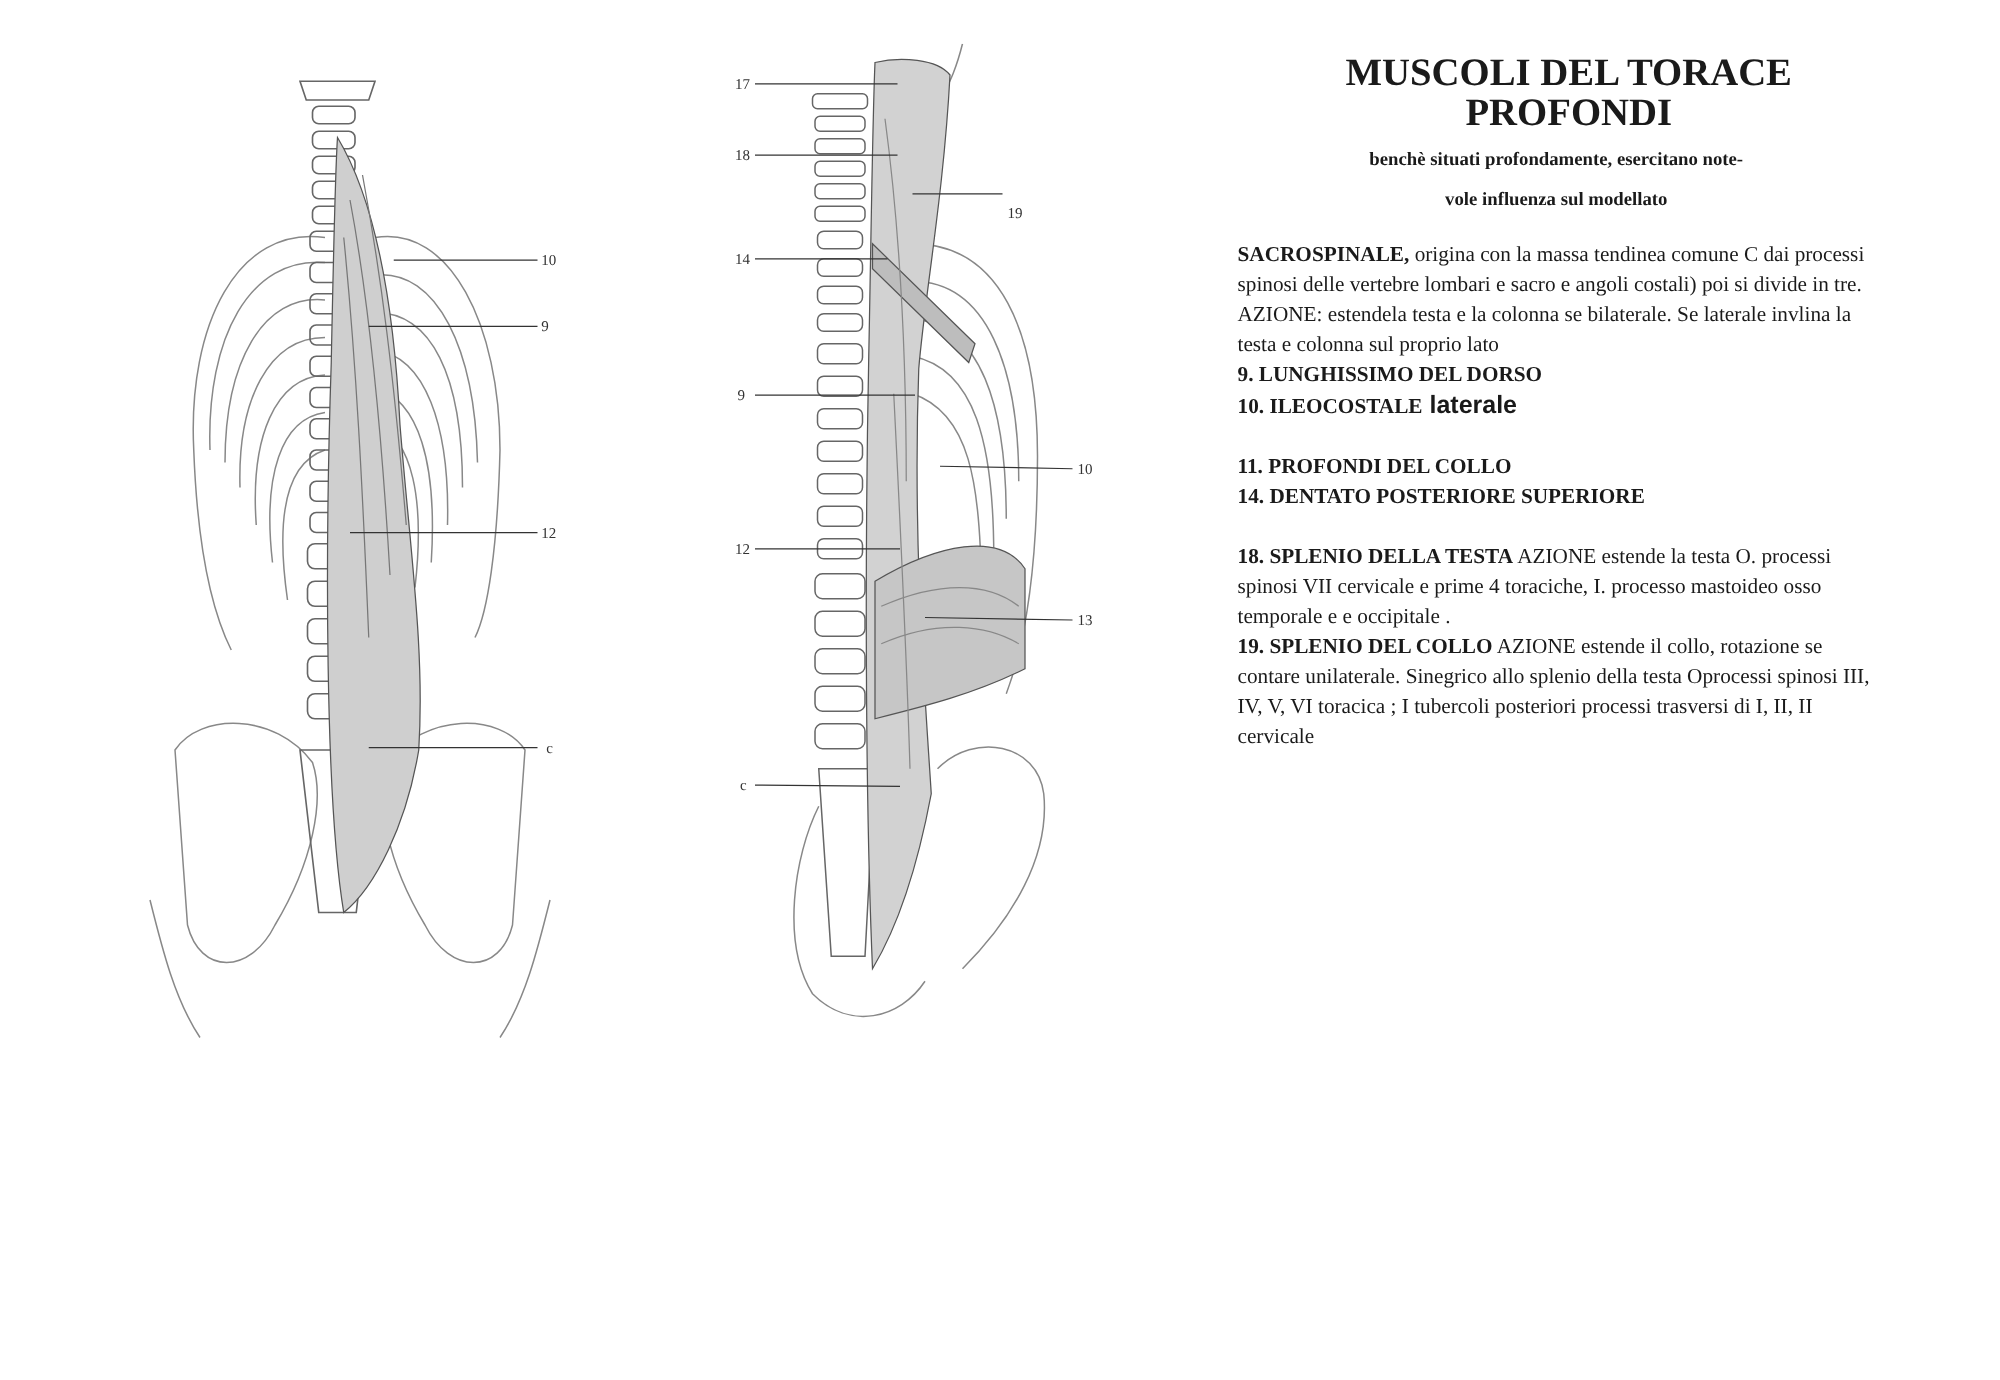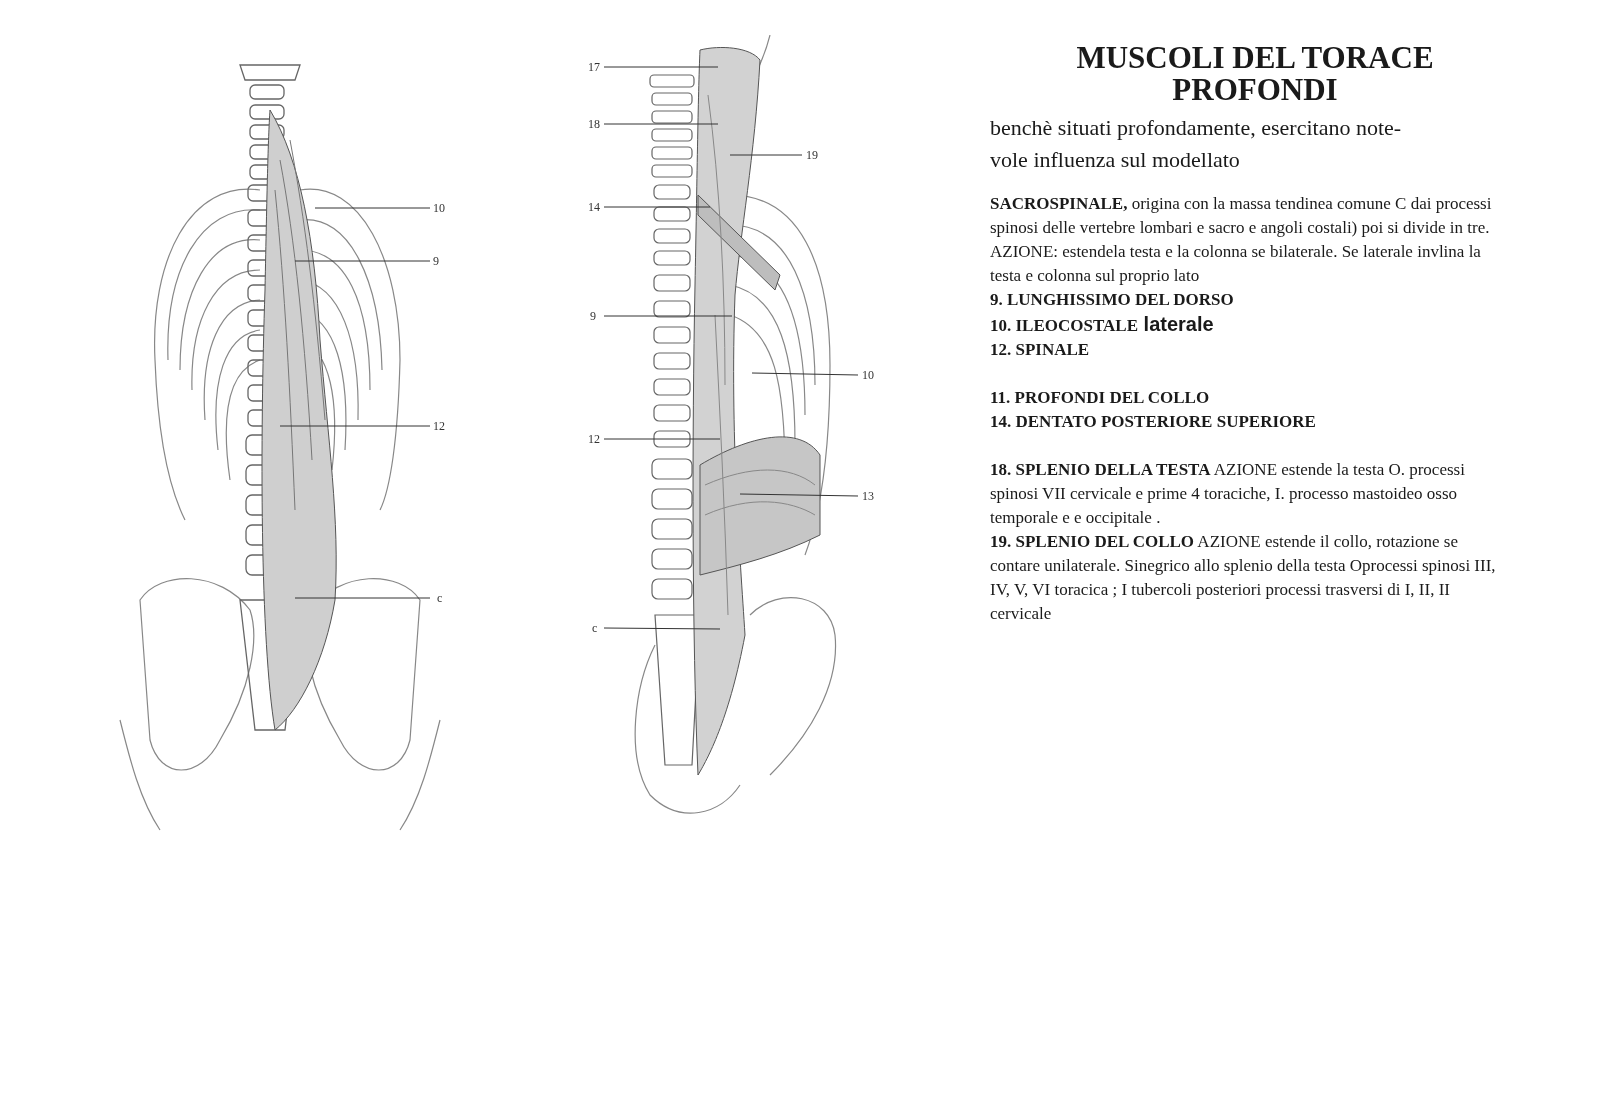--- a/index.html
+++ b/index.html
@@ -4,21 +4,21 @@
 <style>
   html, body { margin:0; padding:0; background:#ffffff; }
   body { width:1600px; height:1104px; position:relative; overflow:hidden; font-family:"Liberation Serif","DejaVu Serif",serif; color:#1a1a1a; }
   .figure { position:absolute; }
   .fig-left { left:100px; top:40px; width:380px; height:820px; }
   .fig-right { left:580px; top:35px; width:320px; height:790px; }
   svg { display:block; }
   .label { position:absolute; font-family:"Liberation Serif",serif; font-size:12px; color:#333; }
   .text-panel { position:absolute; left:990px; top:42px; width:510px; }
   .title { text-align:center; font-weight:bold; font-size:31px; line-height:32px; margin:0 0 6px 0; padding-left:20px; }
-  .subtitle { text-align:left; font-weight:normal; font-size:22px; line-height:32px; margin:0 0 16px 0; }
+  .subtitle { text-align:center; font-weight:bold; font-size:15px; line-height:32px; margin:0 0 16px 0; }
   .body-text { font-size:17px; line-height:24px; }
   .body-text p { margin:0; }
   .b { font-weight:bold; }
   .gap { height:24px; }
 </style>
 </head>
 <body>
 
 <div class="figure fig-left">
   <svg width="380" height="820" viewBox="0 0 380 820">
@@ -148,21 +148,21 @@
       <line x1="24" y1="172" x2="130" y2="172"></line>
       <line x1="24" y1="281" x2="152" y2="281"></line>
       <line x1="172" y1="338" x2="278" y2="340"></line>
       <line x1="24" y1="404" x2="140" y2="404"></line>
       <line x1="160" y1="459" x2="278" y2="461"></line>
       <line x1="24" y1="593" x2="140" y2="594"></line>
     </g>
   </svg>
   <span class="label" style="left:8px;top:25px;">17</span>
   <span class="label" style="left:8px;top:82px;">18</span>
-  <span class="label" style="left:226px;top:113px;">19</span>
+  <span class="label" style="left:226px;top:128px;">19</span>
   <span class="label" style="left:8px;top:165px;">14</span>
   <span class="label" style="left:10px;top:274px;">9</span>
   <span class="label" style="left:282px;top:333px;">10</span>
   <span class="label" style="left:8px;top:397px;">12</span>
   <span class="label" style="left:282px;top:454px;">13</span>
   <span class="label" style="left:12px;top:586px;">c</span>
 </div>
 
 <div class="text-panel">
   <div class="title">
@@ -170,21 +170,20 @@
     <div>PROFONDI</div>
   </div>
   <div class="subtitle">
     <div>benchè situati profondamente, esercitano note-</div>
     <div>vole influenza sul modellato</div>
   </div>
   <div class="body-text">
     <p><span class="b">SACROSPINALE,</span><span> origina con la massa tendinea comune C dai processi spinosi delle vertebre lombari e sacro e angoli costali) poi si divide in tre. AZIONE: estendela testa e la colonna se bilaterale. Se laterale invlina la testa e colonna sul proprio lato</span></p>
     <p class="b"><span>9. LUNGHISSIMO DEL DORSO</span></p>
     <p><span class="b">10. ILEOCOSTALE</span><span class="b" style="font-family:'Liberation Sans',sans-serif;font-size:20px;"> laterale</span></p>
-    <p class="b"><span>12. SPINALE</span></p>
     <div class="gap"></div>
     <p class="b">11. PROFONDI DEL COLLO</p>
     <p class="b">14. DENTATO POSTERIORE SUPERIORE</p>
     <div class="gap"></div>
     <p><span class="b">18. SPLENIO DELLA TESTA</span><span> AZIONE estende la testa O. processi spinosi VII cervicale e prime 4 toraciche, I. processo mastoideo osso temporale e e occipitale .</span></p>
     <p><span class="b">19. SPLENIO DEL COLLO</span><span> AZIONE estende il collo, rotazione se contare unilaterale. Sinegrico allo splenio della testa Oprocessi spinosi III, IV, V, VI toracica ; I tubercoli posteriori processi trasversi di I, II, II cervicale</span></p>
   </div>
 </div>
 
 </body></html>

